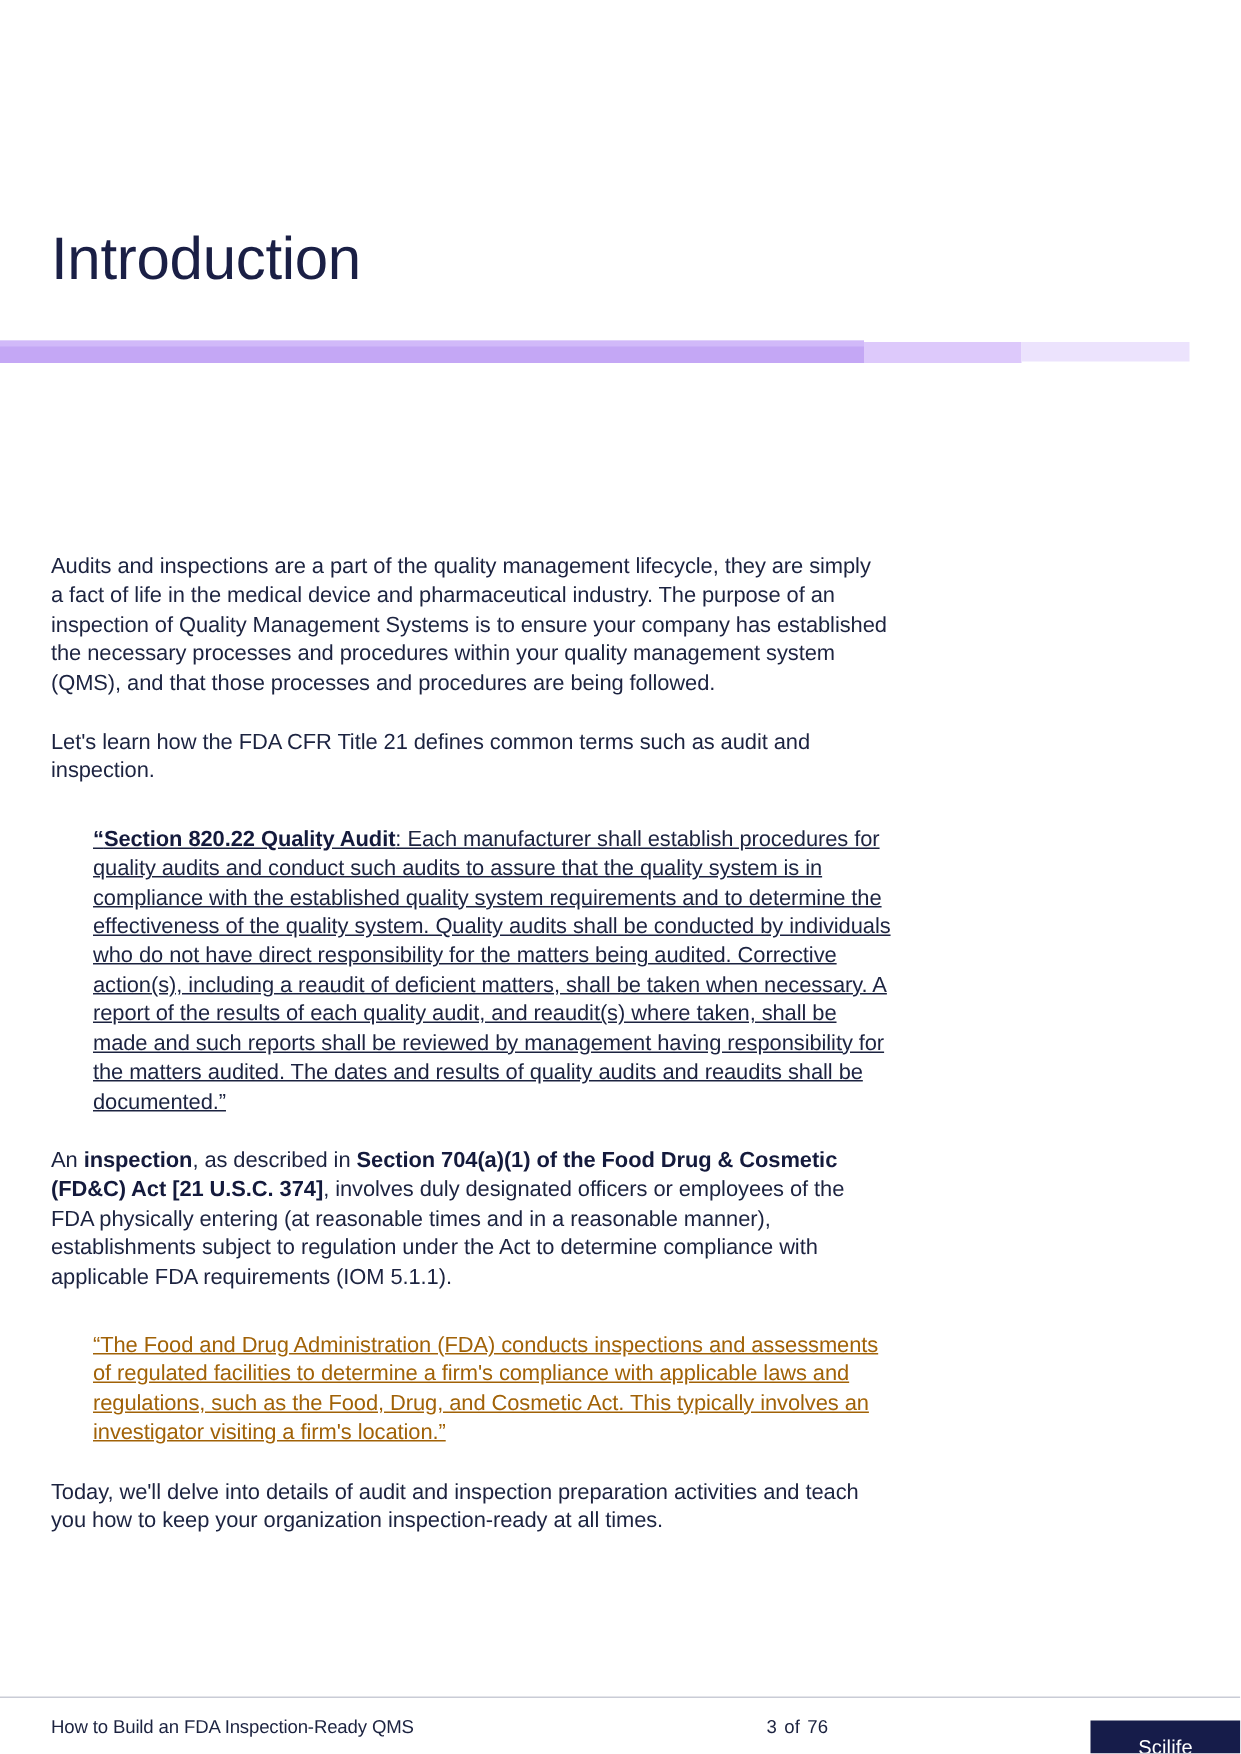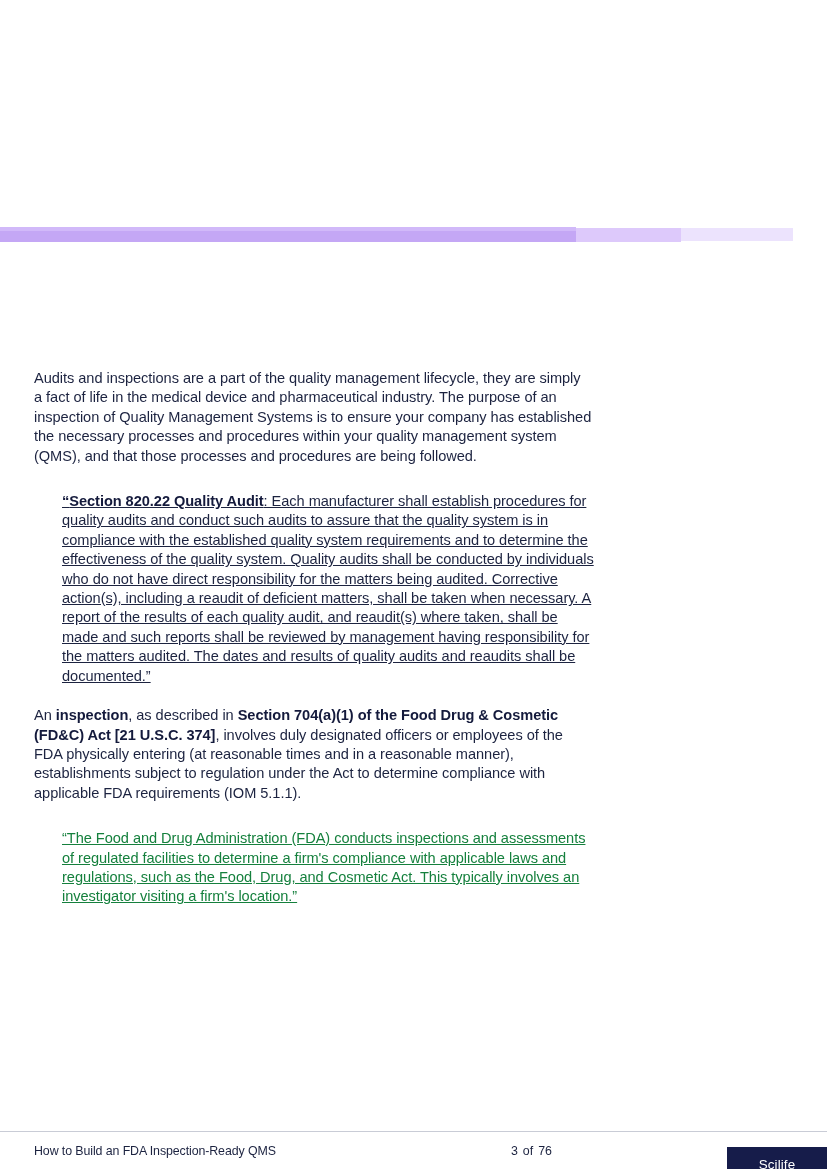--- a/index.html
+++ b/index.html
@@ -139,43 +139,46 @@
     font-size: 13.4px;
     font-weight: 400;
     letter-spacing: 0.1px;
   }
 </style>
 </head>
 <body>
 
 <div class="page">
 
+  <div class="page-title" style="color: rgb(26, 31, 69);">Introduction</div>
 
   <div class="rule-wrap">
     <div class="rule-seg s1" style="background: rgb(196, 167, 245);"></div>
     <div class="rule-sliver" style="background: rgb(221, 201, 251);"></div>
     <div class="rule-seg s2" style="background: rgb(221, 201, 251);"></div>
     <div class="rule-seg s3" style="background: rgb(236, 227, 253);"></div>
   </div>
 
   <div class="content">
 
     <p class="para" style="color: rgb(28, 35, 64);">Audits and inspections are a part of the quality management lifecycle, they are simply a fact of life in the medical device and pharmaceutical industry. The purpose of an inspection of Quality Management Systems is to ensure your company has established the necessary processes and procedures within your quality management system (QMS), and that those processes and procedures are being followed.</p>
 
+    <p class="para" style="color: rgb(28, 35, 64);">Let's learn how the FDA CFR Title 21 defines common terms such as audit and inspection.</p>
 
     <div class="spacer-sm"></div>
 
     <p class="quote" style="color: rgb(28, 35, 64);"><b>“</b><b>Section 820.22 Quality Audit</b><span>: Each manufacturer shall establish procedures for quality audits and conduct such audits to assure that the quality system is in compliance with the established quality system requirements and to determine the effectiveness of the quality system. Quality audits shall be conducted by individuals who do not have direct responsibility for the matters being audited. Corrective action(s), including a reaudit of deficient matters, shall be taken when necessary. A report of the results of each quality audit, and reaudit(s) where taken, shall be made and such reports shall be reviewed by management having responsibility for the matters audited. The dates and results of quality audits and reaudits shall be documented.”</span></p>
 
     <p class="para" style="color: rgb(28, 35, 64);"><span>An </span><b>inspection</b><span>, as described in </span><b>Section 704(a)(1) of the Food Drug &amp; Cosmetic (FD&amp;C) Act [21 U.S.C. 374]</b><span>, involves duly designated officers or employees of the FDA physically entering (at reasonable times and in a reasonable manner), establishments subject to regulation under the Act to determine compliance with applicable FDA requirements (IOM 5.1.1).</span></p>
 
     <div class="spacer-sm"></div>
 
-    <p class="quote" style="color: #15803d;">“The Food and Drug Administration (FDA) conducts inspections and assessments of regulated facilities to determine a firm's compliance with applicable laws and regulations, such as the Food, Drug, and Cosmetic Act. This typically involves an investigator visiting a firm's location.”</p>
+    <p class="quote" style="color: #a16207;">“The Food and Drug Administration (FDA) conducts inspections and assessments of regulated facilities to determine a firm's compliance with applicable laws and regulations, such as the Food, Drug, and Cosmetic Act. This typically involves an investigator visiting a firm's location.”</p>
 
+    <p class="para" style="color: rgb(28, 35, 64);">Today, we'll delve into details of audit and inspection preparation activities and teach you how to keep your organization inspection-ready at all times.</p>
   </div>
 
   <div class="footer">
     <div class="footer-rule" style="background: rgb(201, 204, 214);"></div>
     <div class="footer-title">How to Build an FDA Inspection-Ready QMS</div>
     <div class="footer-pageno"><span>3</span><span class="gap"></span><span>of</span><span class="gap"></span><span>76</span></div>
     <div class="brand-badge" style="background: rgb(22, 28, 74); margin-top: 12px;">
       <span style="color: rgb(255, 255, 255);">Scilife</span>
     </div>
   </div>

